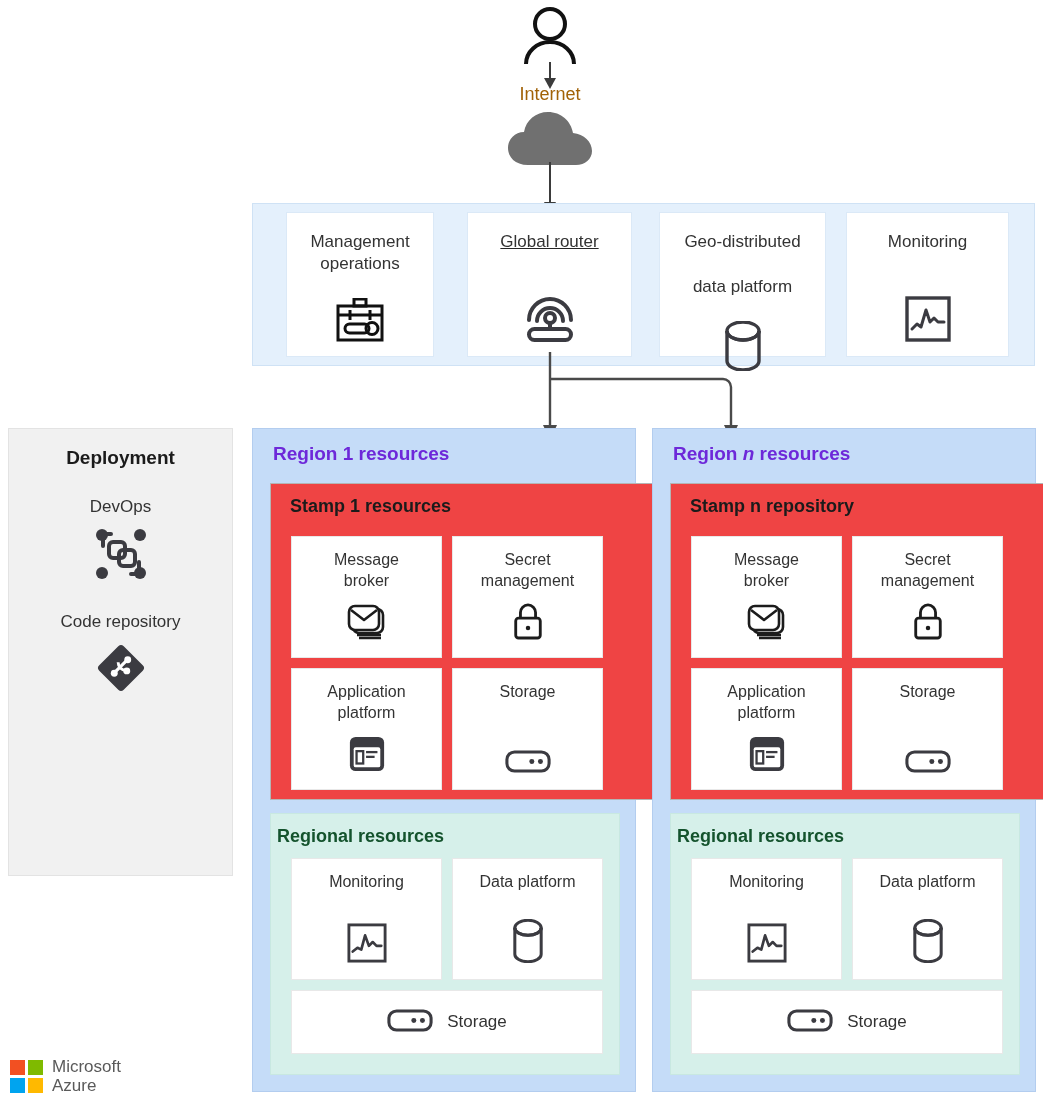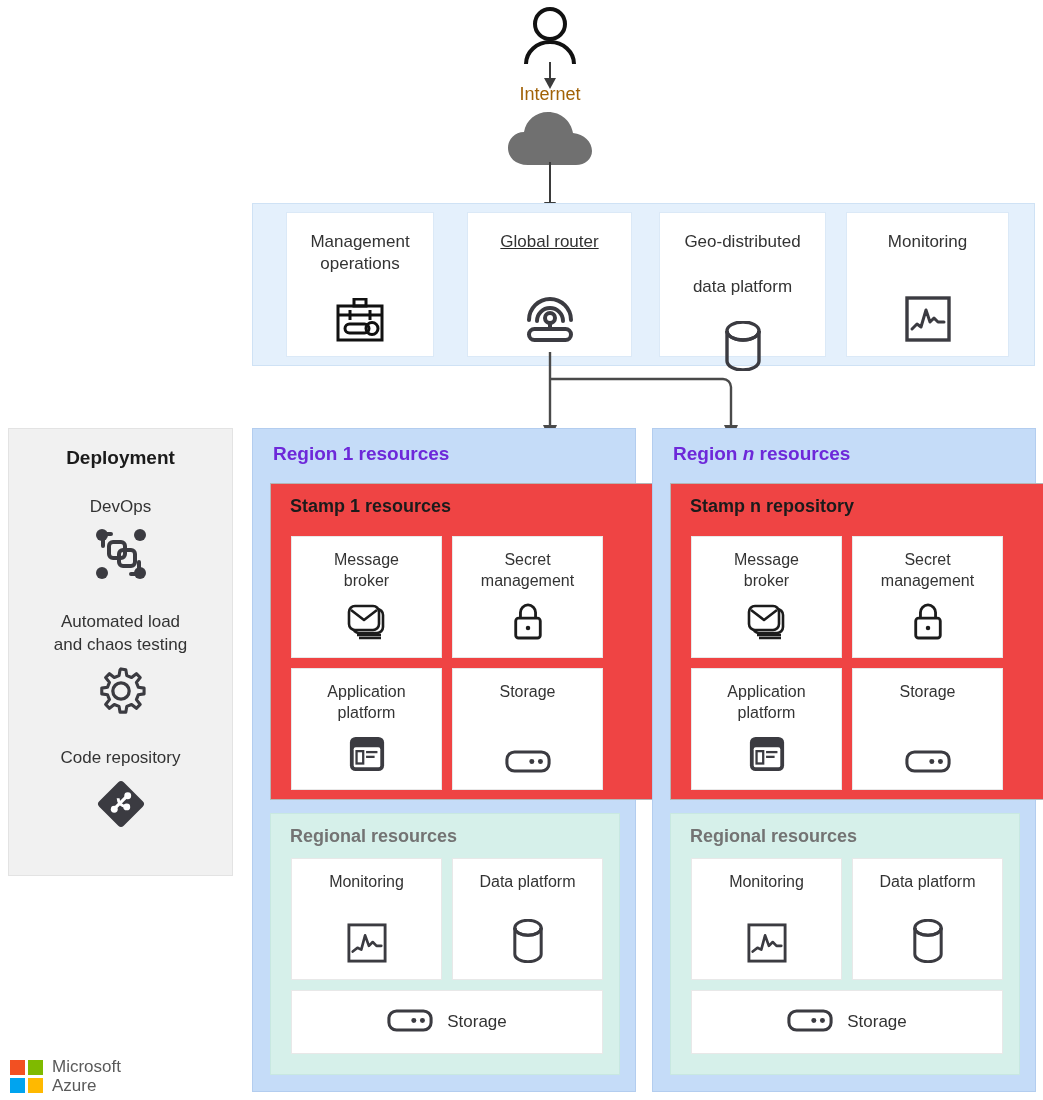--- a/index.html
+++ b/index.html
@@ -76,21 +76,21 @@
     display:flex;flex-direction:column;align-items:center;justify-content:flex-start;
     padding-top:12px;
   }
   .tile-title{font-size:16px;line-height:21px;text-align:center;color:#333;}
   .tile-icon{margin-top:auto;margin-bottom:12px;}
 
   .regional-box{
     position:absolute;left:17px;top:384px;width:350px;height:262px;
     background:#d6f0ea;border:1px solid #c8e8e1;box-sizing:border-box;
   }
-  .regional-title{position:absolute;left:19px;top:12px;font-size:18px;font-weight:bold;color:#737373;}
+  .regional-title{position:absolute;left:6px;top:12px;font-size:18px;font-weight:bold;color:#14532d;}
   .regional-grid{
     position:absolute;left:20px;top:44px;width:312px;height:122px;
     display:grid;grid-template-columns:1fr 1fr;gap:10px;
   }
   .storage-row{
     position:absolute;left:20px;top:176px;width:312px;height:64px;
     background:#ffffff;border:1px solid #e8e8e8;box-sizing:border-box;
     display:flex;align-items:center;justify-content:center;gap:14px;
   }
   .storage-row-label{font-size:17px;color:#333;}
@@ -207,30 +207,20 @@
         <circle cx="7" cy="45" r="6" fill="#3b3b41"></circle>
         <circle cx="45" cy="45" r="6" fill="#3b3b41"></circle>
         <path d="M16 6 H12 a4 4 0 0 0 -4 4 V18" fill="none" stroke="#3b3b41" stroke-width="4" stroke-linecap="round"></path>
         <path d="M36 46 H40 a4 4 0 0 0 4 -4 V34" fill="none" stroke="#3b3b41" stroke-width="4" stroke-linecap="round"></path>
         <rect x="14" y="14" width="16" height="16" rx="4" fill="none" stroke="#3b3b41" stroke-width="4"></rect>
         <rect x="24" y="22" width="16" height="16" rx="4" fill="none" stroke="#3b3b41" stroke-width="4"></rect>
       </svg>
     </div>
   </div>
 
-  <div class="dep-item">
-    <div class="dep-label">Automated load</div>
-    <div class="dep-label">and chaos testing</div>
-    <div class="dep-icon">
-      <svg viewBox="0 0 52 52" width="50" height="50">
-        <path d="M26 3 l5 1 1 6 5 2 5-4 4 4 -4 5 2 5 6 1 0 6 -6 1 -2 5 4 5 -4 4 -5-4 -5 2 -1 6 -6 0 -1-6 -5-2 -5 4 -4-4 4-5 -2-5 -6-1 0-6 6-1 2-5 -4-5 4-4 5 4 5-2 1-6 z" fill="none" stroke="#3b3b41" stroke-width="3.2" stroke-linejoin="round"></path>
-        <circle cx="26" cy="26" r="8.5" fill="none" stroke="#3b3b41" stroke-width="3.4"></circle>
-      </svg>
-    </div>
-  </div>
 
   <div class="dep-item">
     <div class="dep-label">Code repository</div>
     <div class="dep-icon">
       <svg viewBox="0 0 52 52" width="50" height="50">
         <rect x="8" y="8" width="36" height="36" rx="4" transform="rotate(45 26 26)" fill="#3b3b41"></rect>
         <path d="M20 30 L32 18" stroke="#ffffff" stroke-width="3.2" stroke-linecap="round"></path>
         <circle cx="19" cy="31.5" r="3.6" fill="#ffffff"></circle>
         <circle cx="33" cy="17.5" r="3.6" fill="#ffffff"></circle>
         <circle cx="32" cy="29" r="3.6" fill="#ffffff"></circle>

